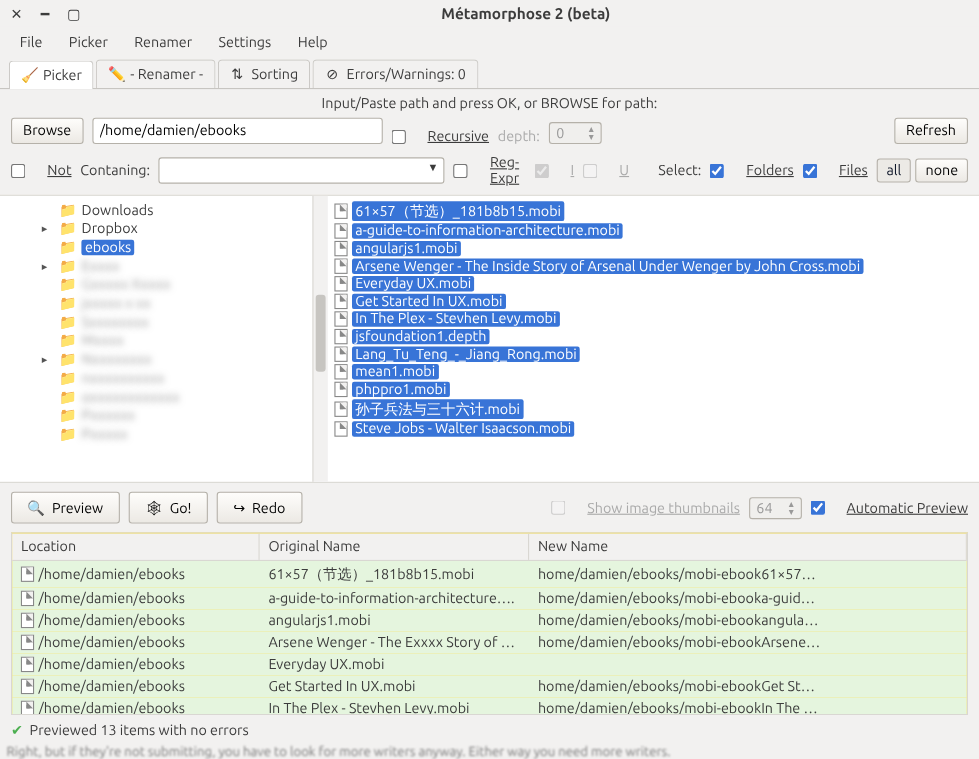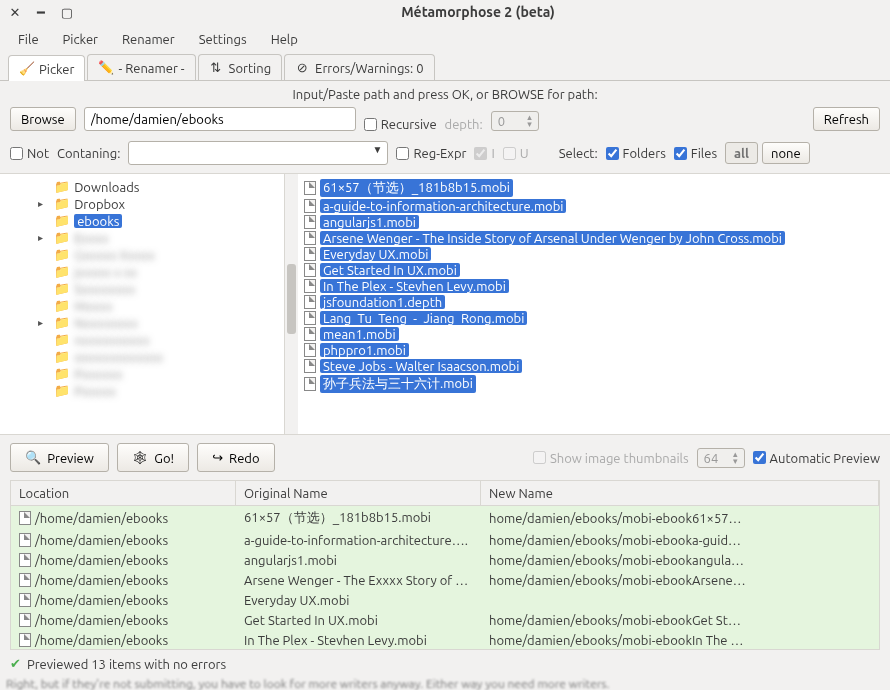--- a/index.html
+++ b/index.html
@@ -12,28 +12,28 @@
 .menubar { display: flex; gap: 4px; padding: 4px 8px; }
 .menubar-item { padding: 4px 10px; cursor: pointer; }
 
 .tabbar { display: flex; border-bottom: 1px solid #c7c5c1; padding-left: 8px; gap: 2px; }
 .tab { display: flex; align-items: center; gap: 6px; padding: 5px 10px; border: 1px solid #c7c5c1; border-bottom: none; border-radius: 4px 4px 0 0; background: #f2f1f0; cursor: pointer; }
 .tab.active { background: #fff; position: relative; top: 1px; }
 
 .path-row { display: flex; align-items: flex-end; gap: 8px; padding: 6px 10px; }
 .browse-btn { padding: 4px 10px; border: 1px solid #b5b1a9; border-radius: 3px; background: linear-gradient(#fefdfb,#ece9e4); cursor: pointer; }
 .path-input { flex: 1; max-width: 520px; padding: 4px 6px; border: 1px solid #b5b1a9; border-radius: 3px; background: #fff; }
-.checkbox-wrap { display: flex; align-items: center; gap: 4px; }
+.checkbox-wrap { display: flex; align-items: center; gap: 20px; text-decoration: underline; }
 .spin { display: inline-flex; align-items: center; border: 1px solid #b5b1a9; border-radius: 3px; padding: 2px 6px; background: #f0efed; color: #999; width: 48px; }
 .filter-row { display: flex; align-items: center; gap: 8px; padding: 4px 10px 8px; }
 .filter-input { width: 260px; padding: 4px 6px; border: 1px solid #b5b1a9; border-radius: 3px; background: #fff; }
 .light { color: #aaa; }
 .select-btns { display: flex; gap: 4px; }
 .small-btn { padding: 3px 8px; border: 1px solid #b5b1a9; border-radius: 3px; background: linear-gradient(#fefdfb,#ece9e4); cursor: pointer; }
-.small-btn.disabled { color: #737373; background: #eceae6; font-weight: bold; }
+.small-btn.disabled { color: #0f172a; background: #eceae6; }
 
 .browser-area { display: flex; height: 262px; background: #fff; border-top: 1px solid #d9d7d2; border-bottom: 1px solid #d9d7d2; position: relative; }
 .tree-panel { width: 284px; overflow: hidden; padding: 4px 0; position: relative; }
 .tree-item { display: flex; align-items: center; gap: 4px; padding: 1px 6px 1px 30px; white-space: nowrap; }
 .tree-item.expandable::before { content: "▸"; position: absolute; left: 38px; font-size: 10px; color: #555; }
 .tree-item .folder-icon { color: #e8b341; }
 .tree-item.selected span.lbl { background: #3874d7; color: #fff; padding: 0 3px; border-radius: 2px; }
 .tree-item.blurred span.lbl { color: transparent; text-shadow: 0 0 6px rgba(120,120,120,0.8); }
 .scrollbar { width: 14px; background: #f2f1f0; border-left: 1px solid #d9d7d2; position: relative; }
 .scrollbar-thumb { position: absolute; left: 2px; right: 2px; background: #c7c5c1; border-radius: 3px; }
@@ -254,25 +254,25 @@
       <div class="file-item">
         <span class="doc-icon"></span>
         <span class="fi-label">mean1.mobi</span>
       </div>
       <div class="file-item">
         <span class="doc-icon"></span>
         <span class="fi-label">phppro1.mobi</span>
       </div>
       <div class="file-item">
         <span class="doc-icon"></span>
+        <span class="fi-label">孙子兵法与三十六计.mobi</span>
+      </div>
+      <div class="file-item">
+        <span class="doc-icon"></span>
         <span class="fi-label">Steve Jobs - Walter Isaacson.mobi</span>
-      </div>
-      <div class="file-item">
-        <span class="doc-icon"></span>
-        <span class="fi-label">孙子兵法与三十六计.mobi</span>
       </div>
     </div>
 </div>
 
 <div class="action-row">
   <button class="action-btn">
       <span>🔍</span>
       <span>Preview</span>
     </button>
   <button class="action-btn">

